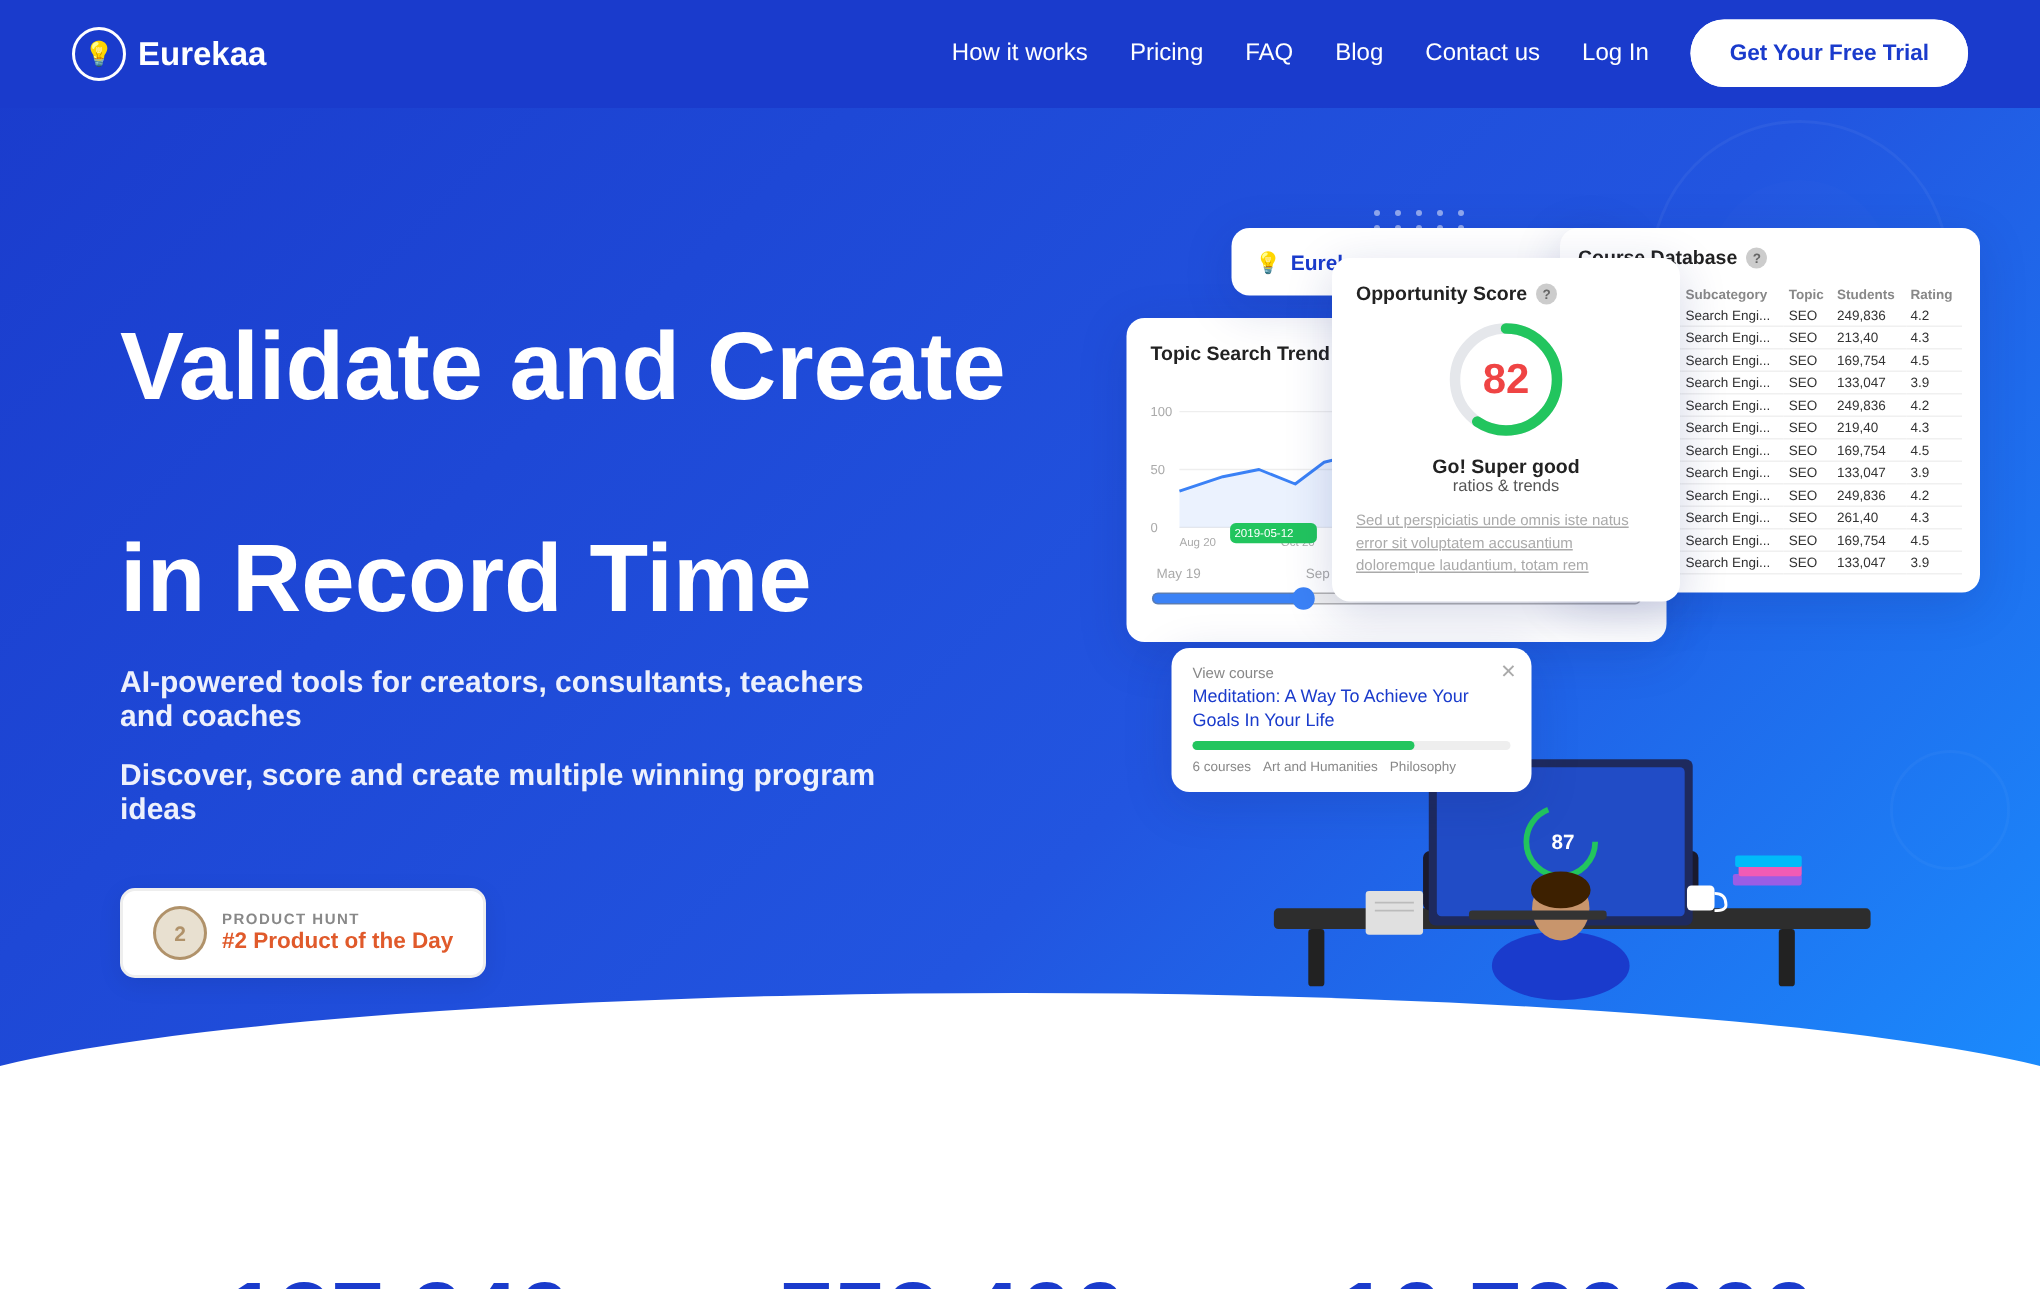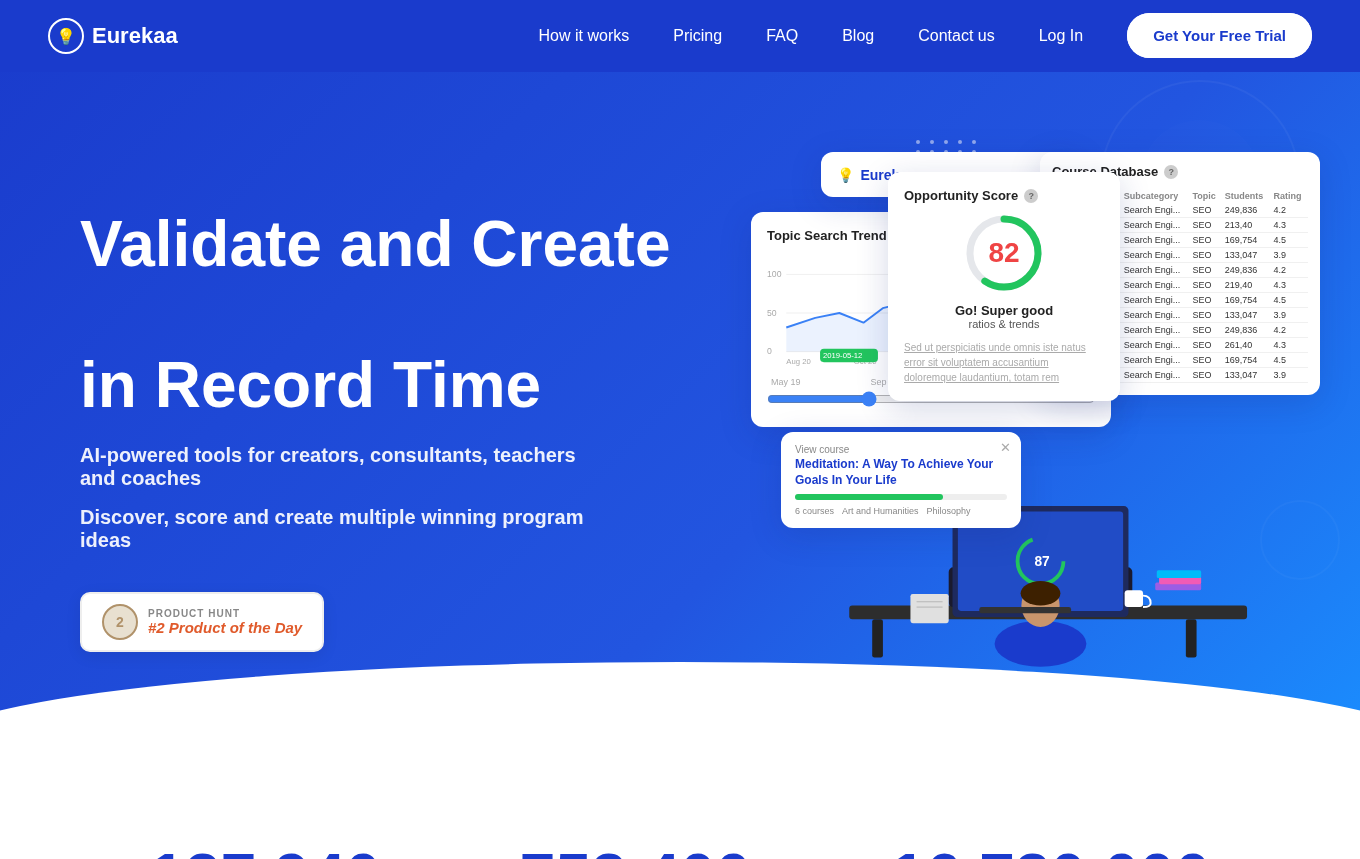--- a/index.html
+++ b/index.html
@@ -16,21 +16,21 @@
       display: flex; align-items: center; gap: 8px;
       color: #fff; font-size: 22px; font-weight: 700; text-decoration: none;
     }
     .nav-logo-icon {
       width: 36px; height: 36px;
       border: 2px solid #fff; border-radius: 50%;
       display: flex; align-items: center; justify-content: center;
       font-size: 16px;
     }
     .nav-links {
-      display: flex; align-items: center; gap: 44px;
+      display: flex; align-items: center; gap: 28px;
       list-style: none;
     }
     .nav-links a {
       color: #fff; text-decoration: none; font-size: 16px; font-weight: 500;
     }
     .nav-cta {
       background: #fff; color: #1a3bcc !important;
       padding: 12px 24px; border-radius: 30px;
       font-weight: 700 !important; font-size: 15px !important;
       border: 2px solid #fff;
@@ -79,21 +79,21 @@
     }
     .ph-medal {
       width: 36px; height: 36px;
       background: #e8e0d0; border-radius: 50%;
       display: flex; align-items: center; justify-content: center;
       font-size: 14px; font-weight: 700; color: #b0926a;
       border: 2px solid #b0926a;
     }
     .ph-text { display: flex; flex-direction: column; }
     .ph-label { font-size: 10px; font-weight: 700; color: #888; letter-spacing: 1px; text-transform: uppercase; }
-    .ph-rank { font-size: 15px; font-weight: 800; color: #e05a2b; font-style: italic; }
+    .ph-rank { font-size: 15px; font-weight: 800; color: #e05a2b; }
 
     
     .hero-visual {
       flex: 1; position: relative; min-height: 500px;
       margin-top: 20px;
     }
 
     
     .card {
       background: #fff;
@@ -148,21 +148,21 @@
     .db-table th { color: #888; font-weight: 700; text-align: left; padding: 2px 3px; }
     .db-table td { color: #333; padding: 2px 3px; border-bottom: 1px solid #f0f0f0; }
 
     
     .card-viewcourse {
       width: 240px; left: 30px; top: 280px;
       padding: 12px 14px;
     }
     .vc-close { position: absolute; top: 8px; right: 10px; font-size: 13px; color: #aaa; cursor: pointer; }
     .vc-label { font-size: 10px; color: #888; margin-bottom: 2px; }
-    .vc-title { font-size: 12px; font-weight: 700; color: #1a3bcc; line-height: 1.3; margin-bottom: 6px; }
+    .vc-title { font-size: 12px; font-weight: 400; color: #1a3bcc; line-height: 1.3; margin-bottom: 6px; }
     .vc-bar-wrap { background: #eee; border-radius: 4px; height: 6px; margin-bottom: 6px; }
     .vc-bar { background: #22c55e; height: 6px; border-radius: 4px; }
     .vc-stats { display: flex; gap: 8px; font-size: 9px; color: #888; }
 
     
     .illustration {
       position: absolute; bottom: -40px; left: 60px; right: 30px;
       height: 280px;
     }
 

